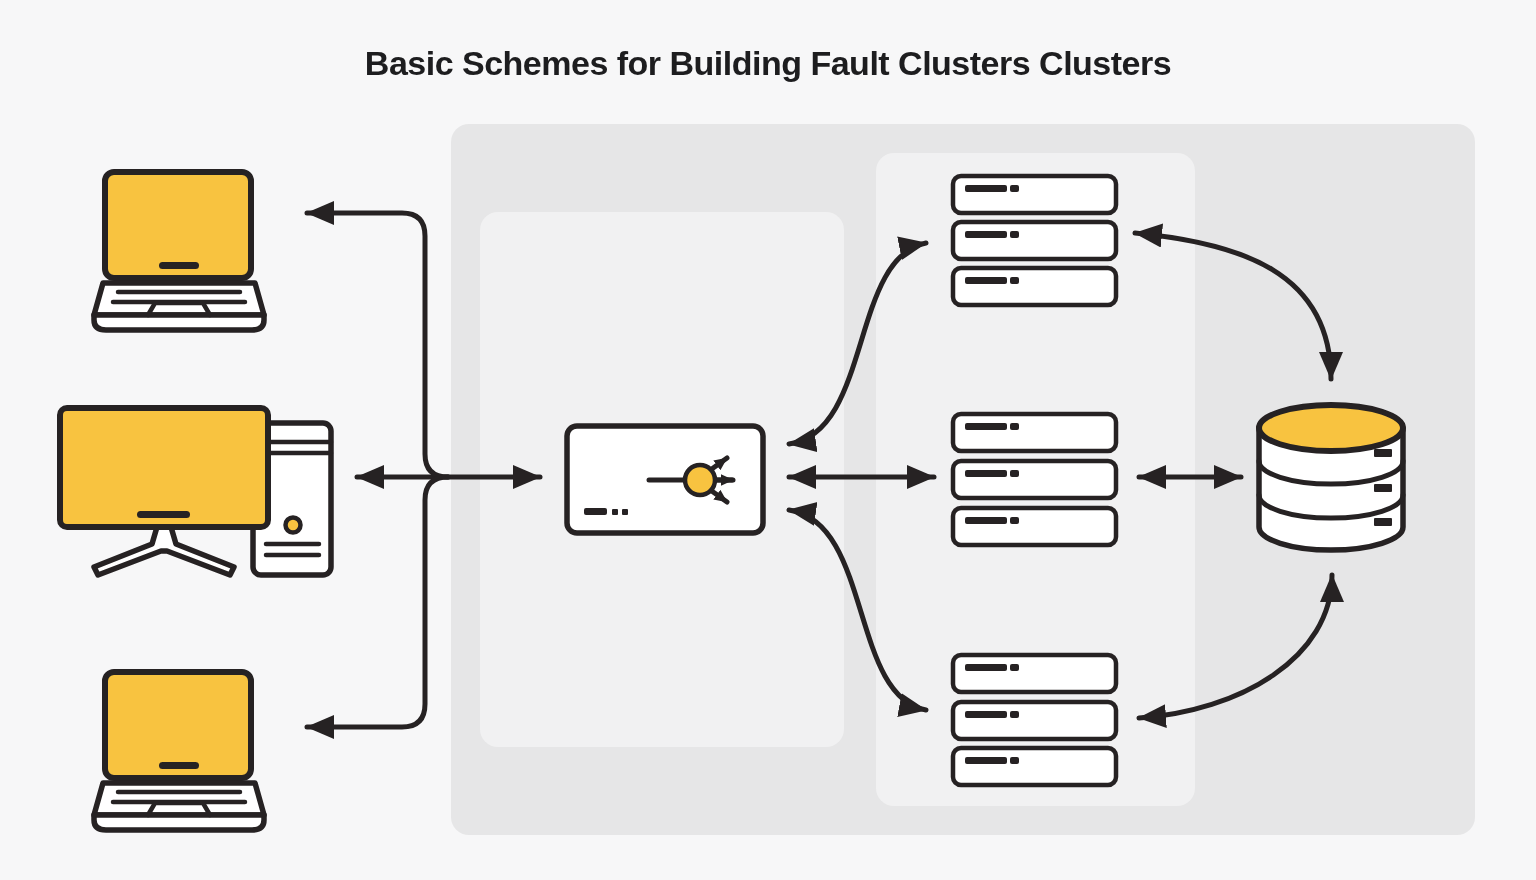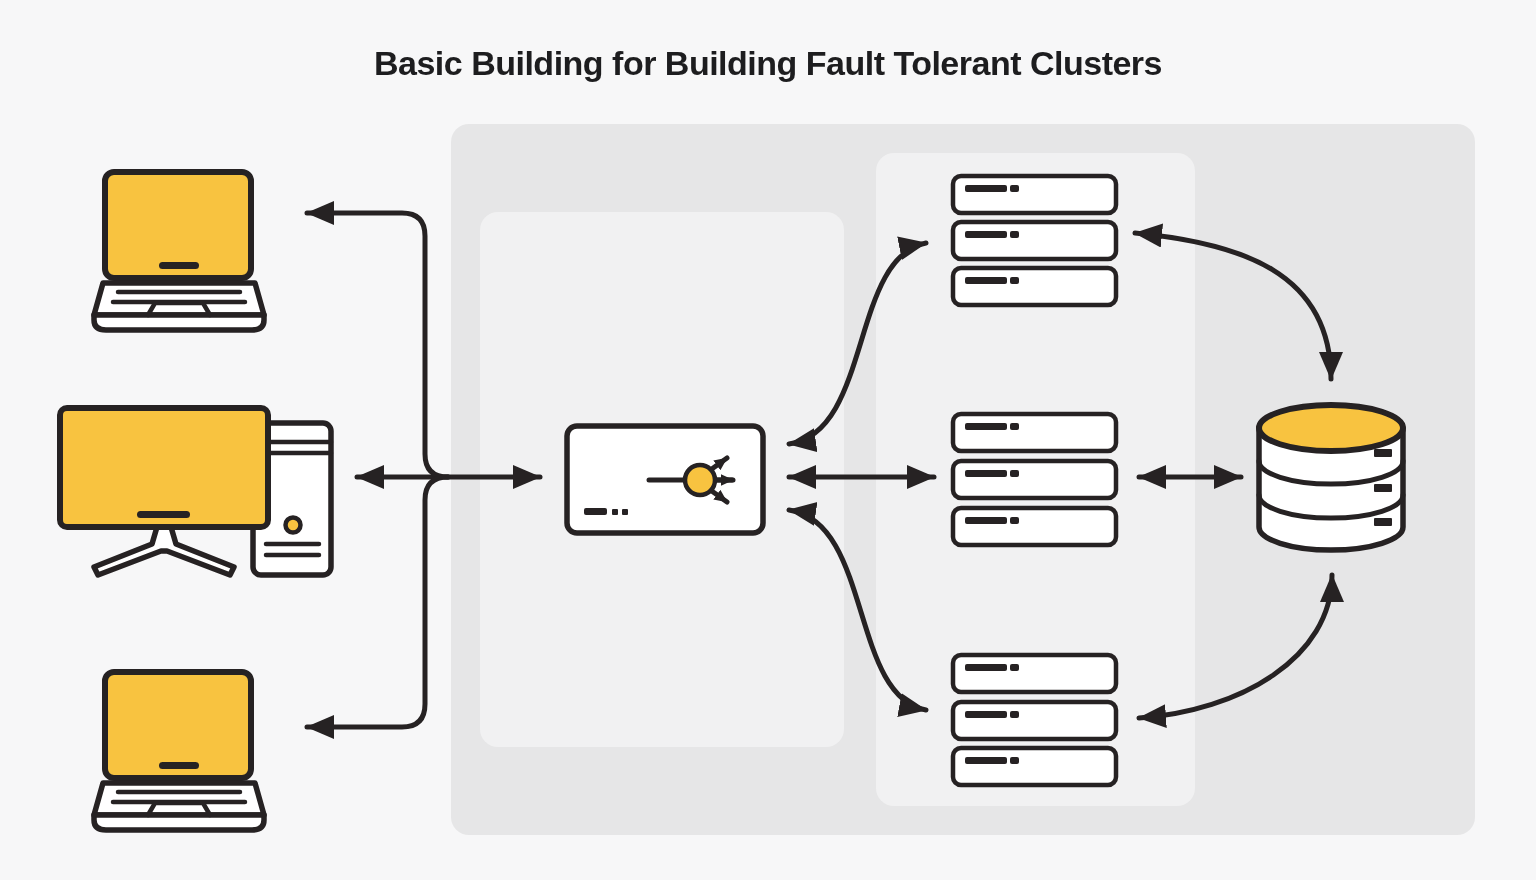--- a/index.html
+++ b/index.html
@@ -39,21 +39,21 @@
   .detail{stroke:var(--stroke,#262223);fill:none;stroke-width:4.5;stroke-linecap:round;}
   .dark{fill:var(--stroke,#262223);stroke:none;}
   .srv-box{fill:var(--white,#FFFFFF);stroke:var(--stroke,#262223);stroke-width:4.5;}
   .yellow-dot{fill:var(--accent-yellow,#F8C340);stroke:var(--stroke,#262223);stroke-width:4.5;}
 </style>
 </head>
 <body>
 
 <div id="canvas">
 
-  <div id="title">Basic Building for Building Fault Tolerant Clusters</div>
+  <div id="title">Basic Schemes for Building Fault Clusters Clusters</div>
 
   <div id="panel-outer" class="panel"></div>
   <div id="panel-lb" class="panel"></div>
   <div id="panel-servers" class="panel"></div>
 
   <svg width="1536" height="880" viewBox="0 0 1536 880">
     <defs>
       <marker id="ah" markerUnits="userSpaceOnUse" markerWidth="30" markerHeight="26" refX="27" refY="12" orient="auto-start-reverse">
         <path d="M0 0 L28 12 L0 24 Z" class="dark"></path>
       </marker>

